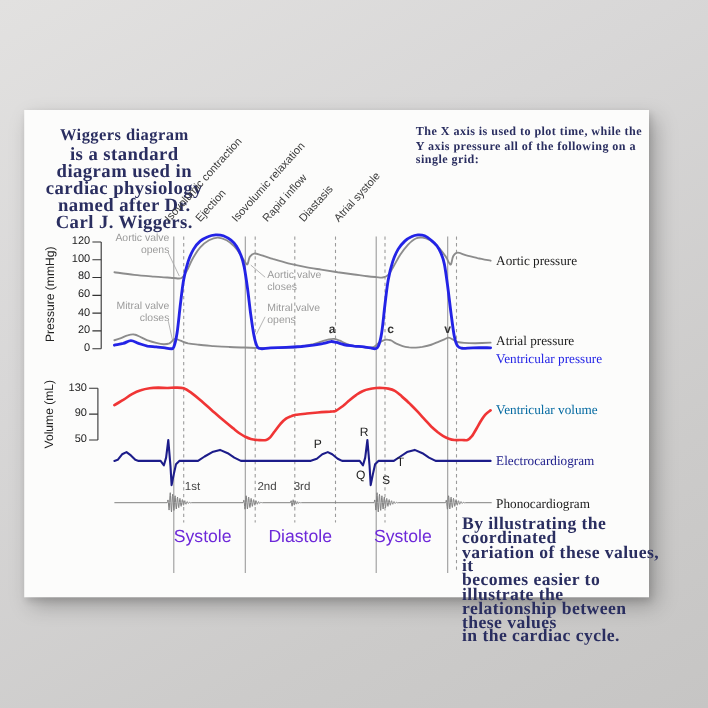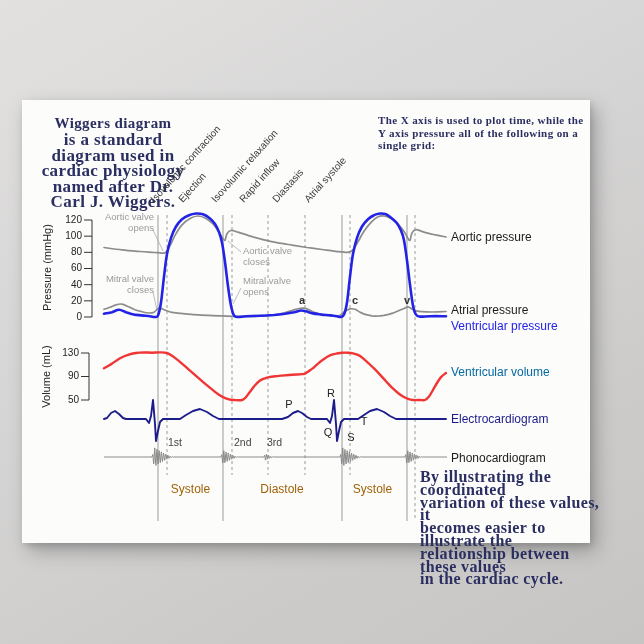--- a/index.html
+++ b/index.html
@@ -23,22 +23,22 @@
 
   .phase{top:93px;height:12px;line-height:12px;font-size:10px;color:#3b3b3b;white-space:nowrap;
          transform-origin:left bottom;transform:rotate(-48deg);}
   .axtitle{font-size:11px;color:#222;text-align:center;transform:rotate(-90deg);height:13px;line-height:13px;}
   .tick{font-size:10px;color:#222;text-align:right;height:12px;line-height:12px;width:32px;}
   .valve{font-size:9.5px;line-height:10.5px;color:#9b9b9b;white-space:pre-line;width:76px;}
   .va-r{text-align:right;}
   .wave{font-size:11px;font-weight:bold;color:#333;width:16px;text-align:center;height:13px;line-height:13px;}
   .ecgw{font-size:11px;font-weight:500;color:#222;width:14px;text-align:center;height:13px;line-height:13px;}
   .snd{font-size:10.5px;color:#444;width:28px;height:12px;line-height:12px;}
-  .period{font-size:12px;color:#a16207;text-align:center;height:14px;line-height:14px;}
-  .legend{font-size:12px;color:#1c1c1c;height:14px;line-height:14px;white-space:nowrap;}
+  .period{font-size:16px;color:#6d28d9;height:14px;line-height:14px;}
+  .legend{font-size:12px;color:#1c1c1c;height:14px;line-height:14px;white-space:nowrap;font-family:Liberation Serif, serif;}
 </style>
 </head>
 <body>
 
 <div class="scene">
   <div class="poster">
 
     <svg id="curves" viewBox="0 0 580 443">
         <line x1="136" y1="115" x2="136" y2="421" stroke="#9b9b9b" stroke-width="1"></line>
         <line x1="201" y1="115" x2="201" y2="421" stroke="#9b9b9b" stroke-width="1"></line>

